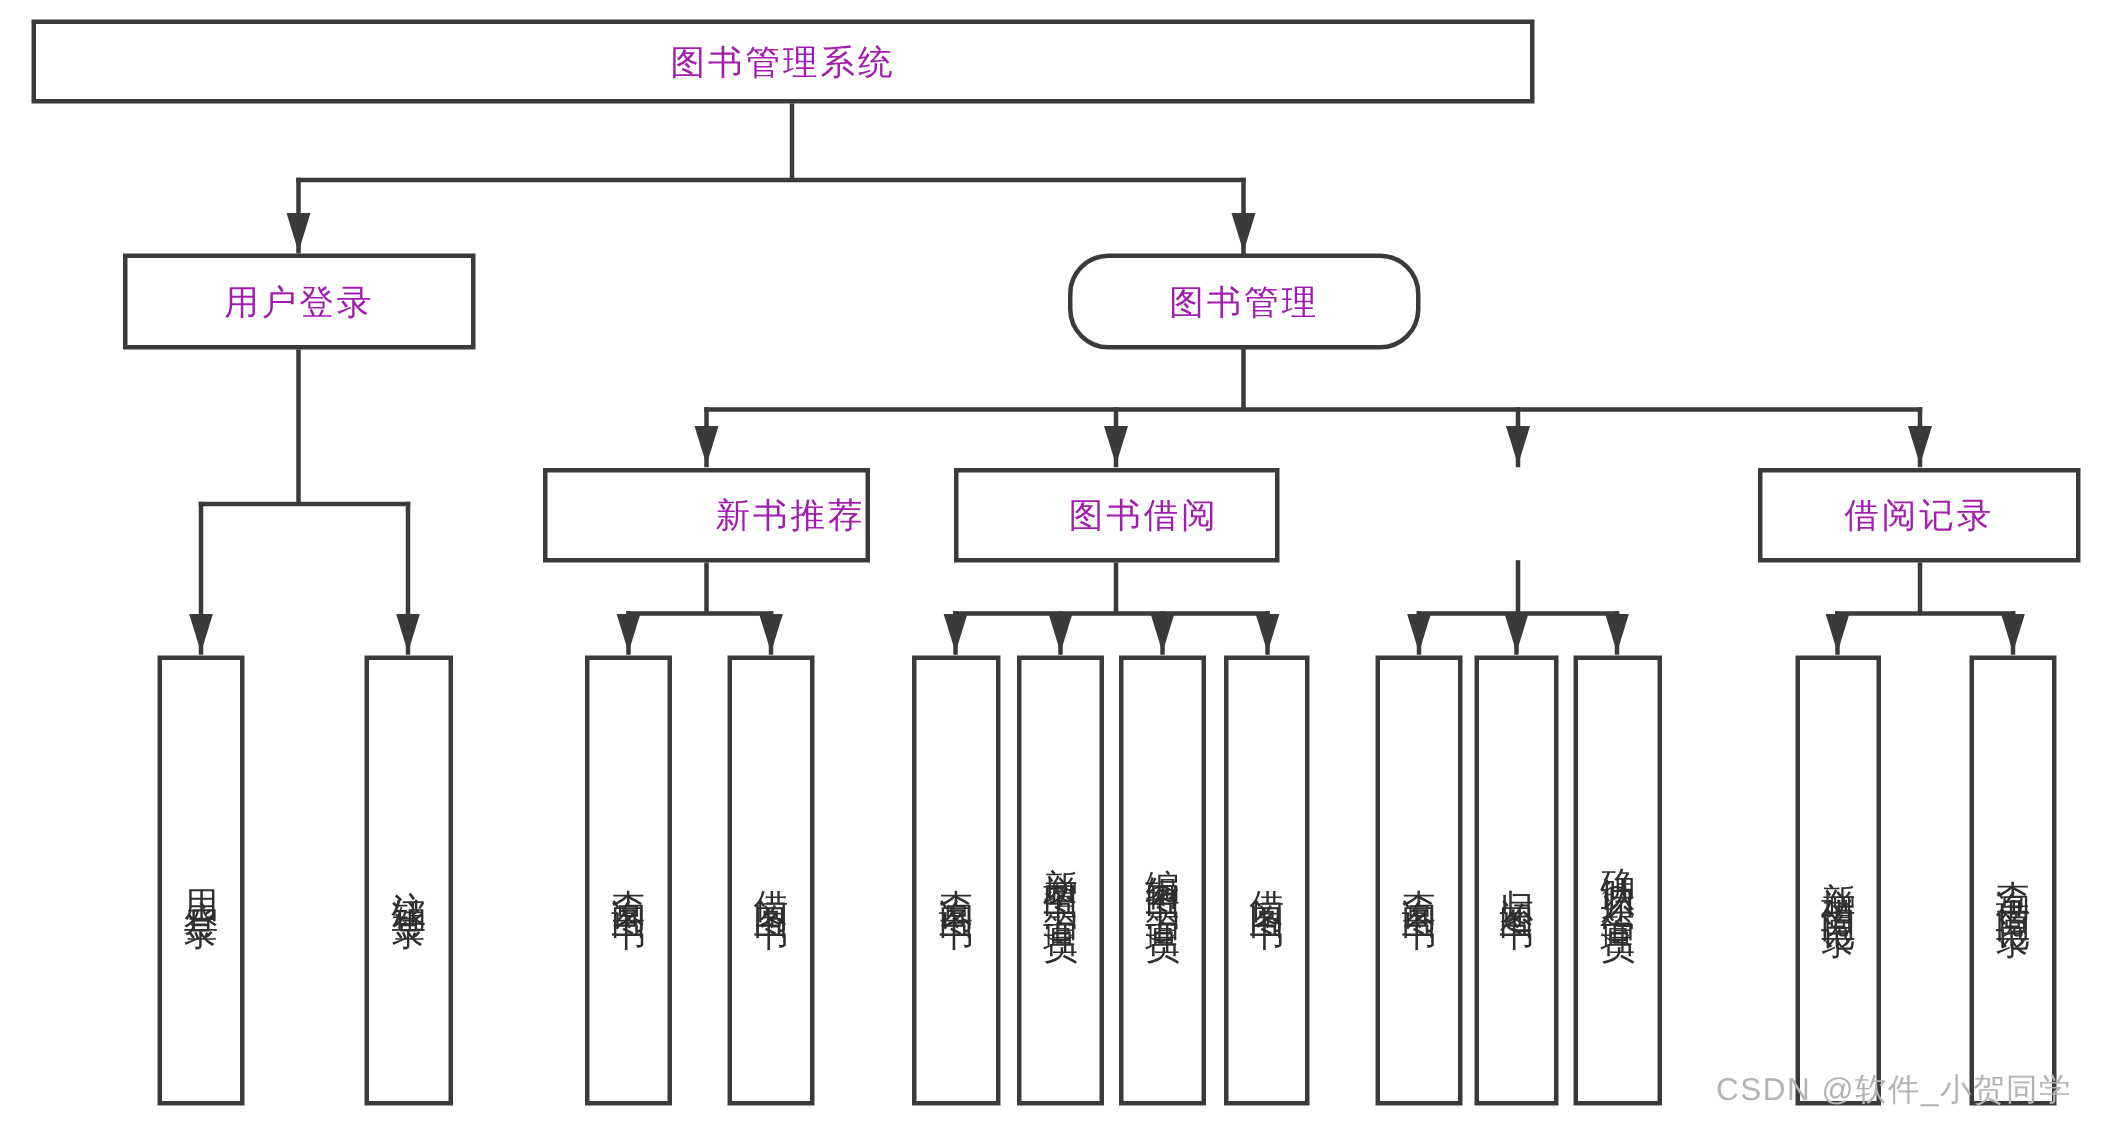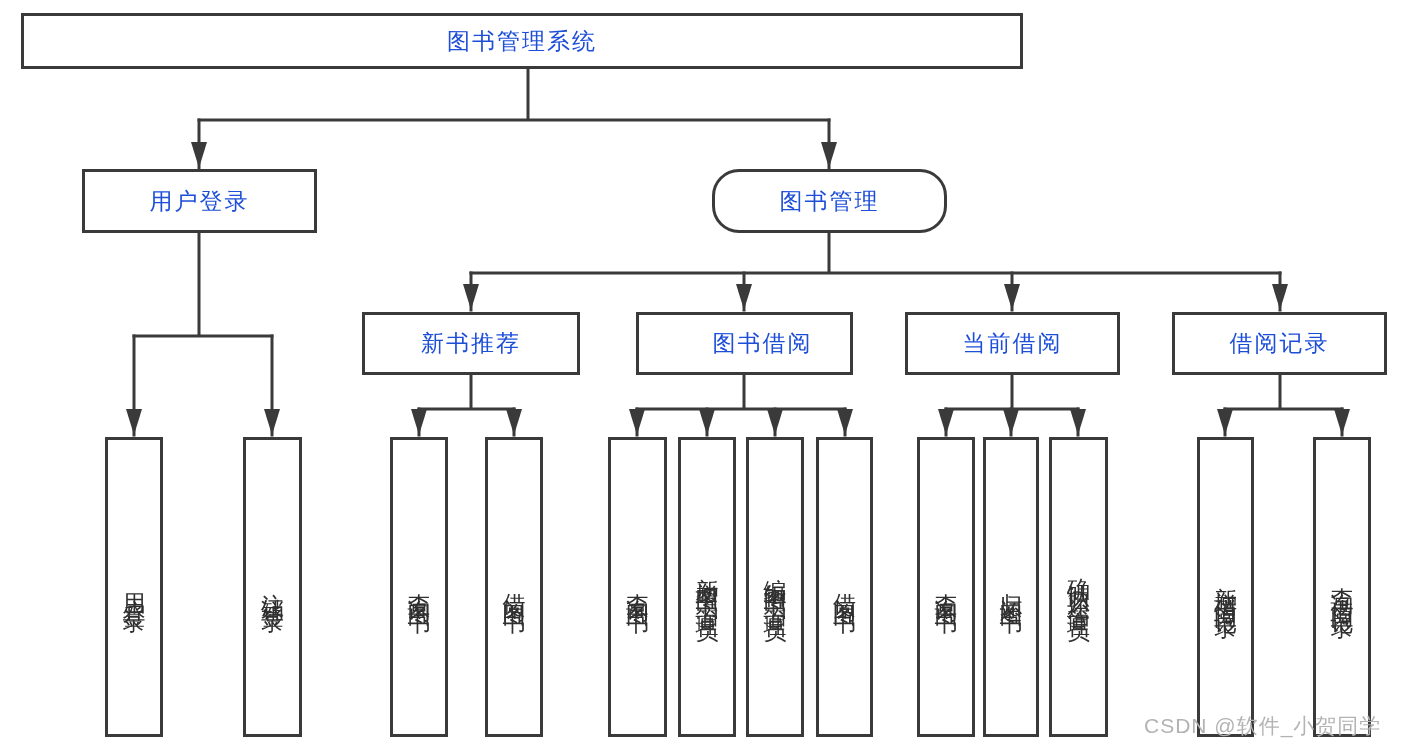--- a/index.html
+++ b/index.html
@@ -30,21 +30,21 @@
     border: 3px solid #3a3a3a;
     background: #ffffff;
     display: flex;
     align-items: center;
     justify-content: center;
     text-align: center;
   }
   .h-label {
     font-size: 23px;
     letter-spacing: 2px;
-    color: #1d4ed8;
+    color: #a21caf;
     white-space: nowrap;
   }
   .leaf > span {
     writing-mode: vertical-rl;
     text-orientation: mixed;
     font-size: 23px;
     letter-spacing: 6px;
     color: #2f2f2f;
     line-height: 1;
   }
@@ -111,28 +111,25 @@
     <span class="h-label">图书管理系统</span>
   </div>
 
   <div class="box" style="left:82px; top:169px; width:235px; height:64px;">
     <span class="h-label">用户登录</span>
   </div>
   <div class="box" style="left:712px; top:169px; width:235px; height:64px;border-radius:27px;">
     <span class="h-label">图书管理</span>
   </div>
 
-  <div class="box" style="left:362px; top:312px; width:218px; height:63px;">
+  <div class="box" style="left:362px; top:312px; width:218px; height:63px;justify-content:flex-end;">
     <span class="h-label">新书推荐</span>
   </div>
   <div class="box" style="left:636px; top:312px; width:217px; height:63px;padding-left:36px;">
     <span class="h-label">图书借阅</span>
-  </div>
-  <div class="box" style="left:905px; top:312px; width:215px; height:63px;">
-    <span class="h-label">当前借阅</span>
   </div>
   <div class="box" style="left:1172px; top:312px; width:215px; height:63px;">
     <span class="h-label">借阅记录</span>
   </div>
 
   <div class="box leaf" style="left:105px; top:437px; width:58px; height:300px;">
     <span>用户登录</span>
   </div>
   <div class="box leaf" style="left:243px; top:437px; width:59px; height:300px;">
     <span>注销登录</span>

